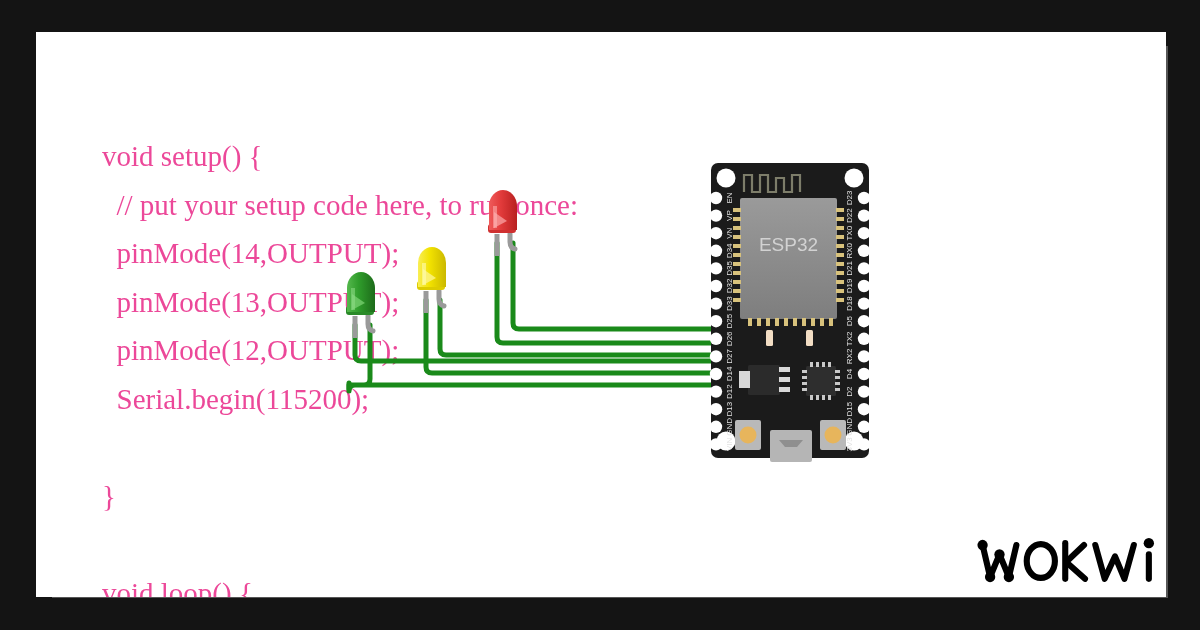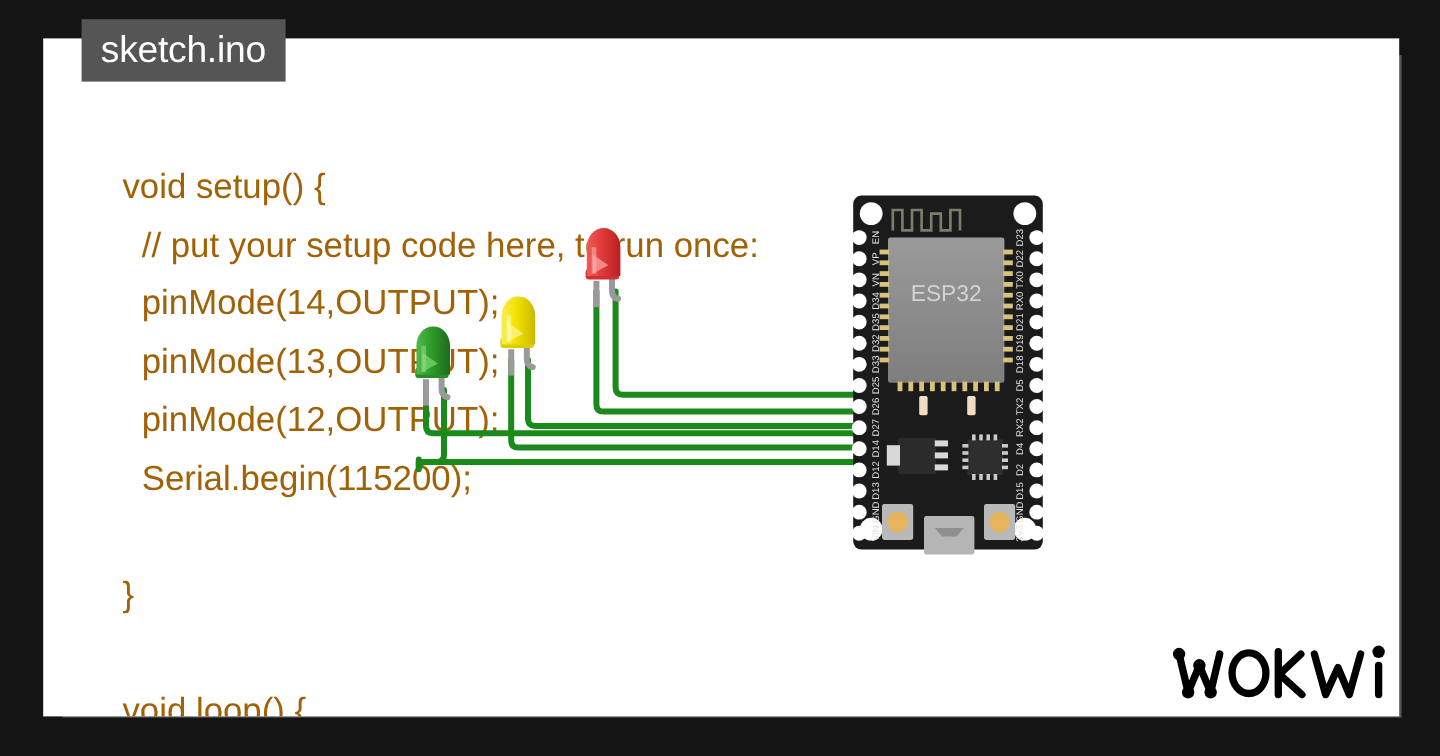--- a/index.html
+++ b/index.html
@@ -58,24 +58,24 @@
     font-family: "Liberation Sans", sans-serif;
     z-index: 30;
   }
 
   
   .code {
     position: absolute;
     left: 66px;
     top: 100px;
     width: 900px;
-    color: #a16207;
+    color: #ec4899;
     font-size: 29px;
     line-height: 48.5px;
-    font-family: Liberation Sans, sans-serif;
+    font-family: Liberation Serif, serif;
     white-space: pre;
     z-index: 5;
   }
   .code .line { display: block; height: 48.5px; }
   .code .blank { display: block; height: 48.5px; }
 
   
   .wokwi-logo {
     position: absolute;
     right: 36px;
@@ -100,21 +100,20 @@
 <body>
 
 <div id="stage">
 
   <div class="card-shadow"></div>
 
   <div class="editor-card">
     <div class="code" id="code-block"><span class="line">void setup() {</span><span class="line">  // put your setup code here, to run once:</span><span class="line">  pinMode(14,OUTPUT);</span><span class="line">  pinMode(13,OUTPUT);</span><span class="line">  pinMode(12,OUTPUT);</span><span class="line">  Serial.begin(115200);</span><span class="blank"></span><span class="line">}</span><span class="blank"></span><span class="line">void loop() {</span></div>
   </div>
 
-  <div class="file-tab">sketch.ino</div>
 
   <svg class="circuit" viewBox="0 0 1200 630" xmlns="http://www.w3.org/2000/svg">
 
     <defs>
       <linearGradient id="gRed" x1="0" y1="0" x2="1" y2="0">
         <stop offset="0%" stop-color="#ef5b5b"></stop>
         <stop offset="42%" stop-color="#e23b3b"></stop>
         <stop offset="100%" stop-color="#b82020"></stop>
       </linearGradient>
       <linearGradient id="gYellow" x1="0" y1="0" x2="1" y2="0">

